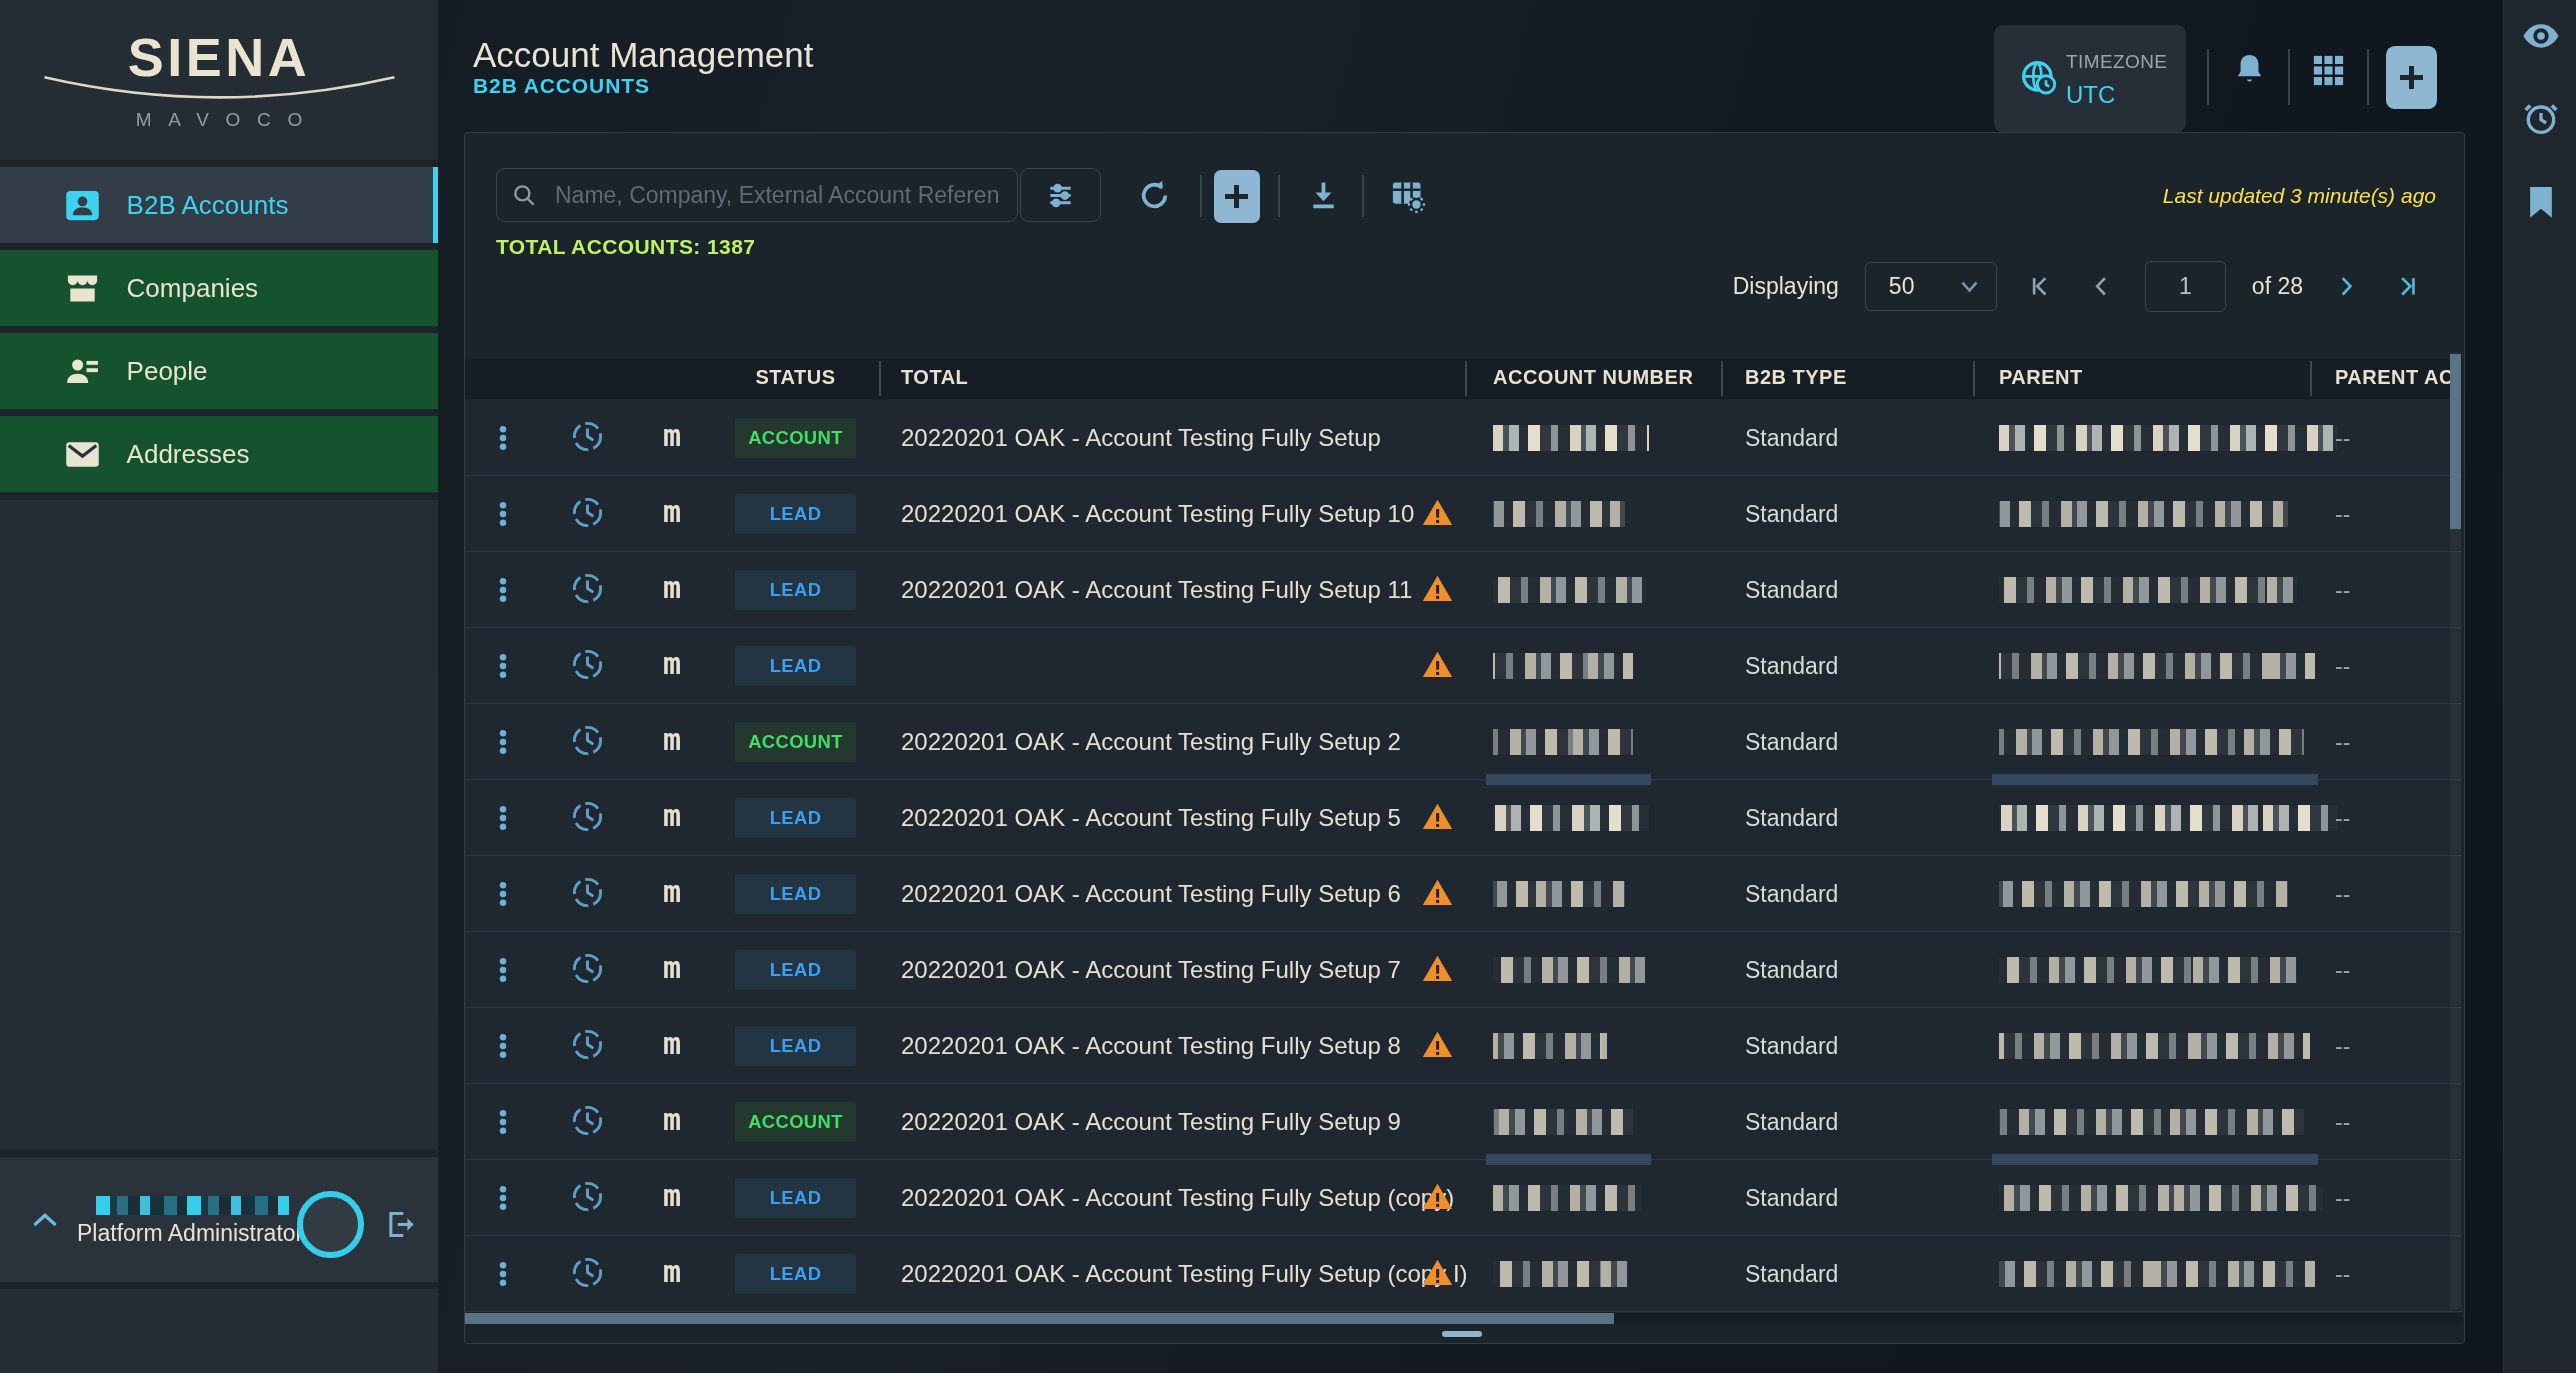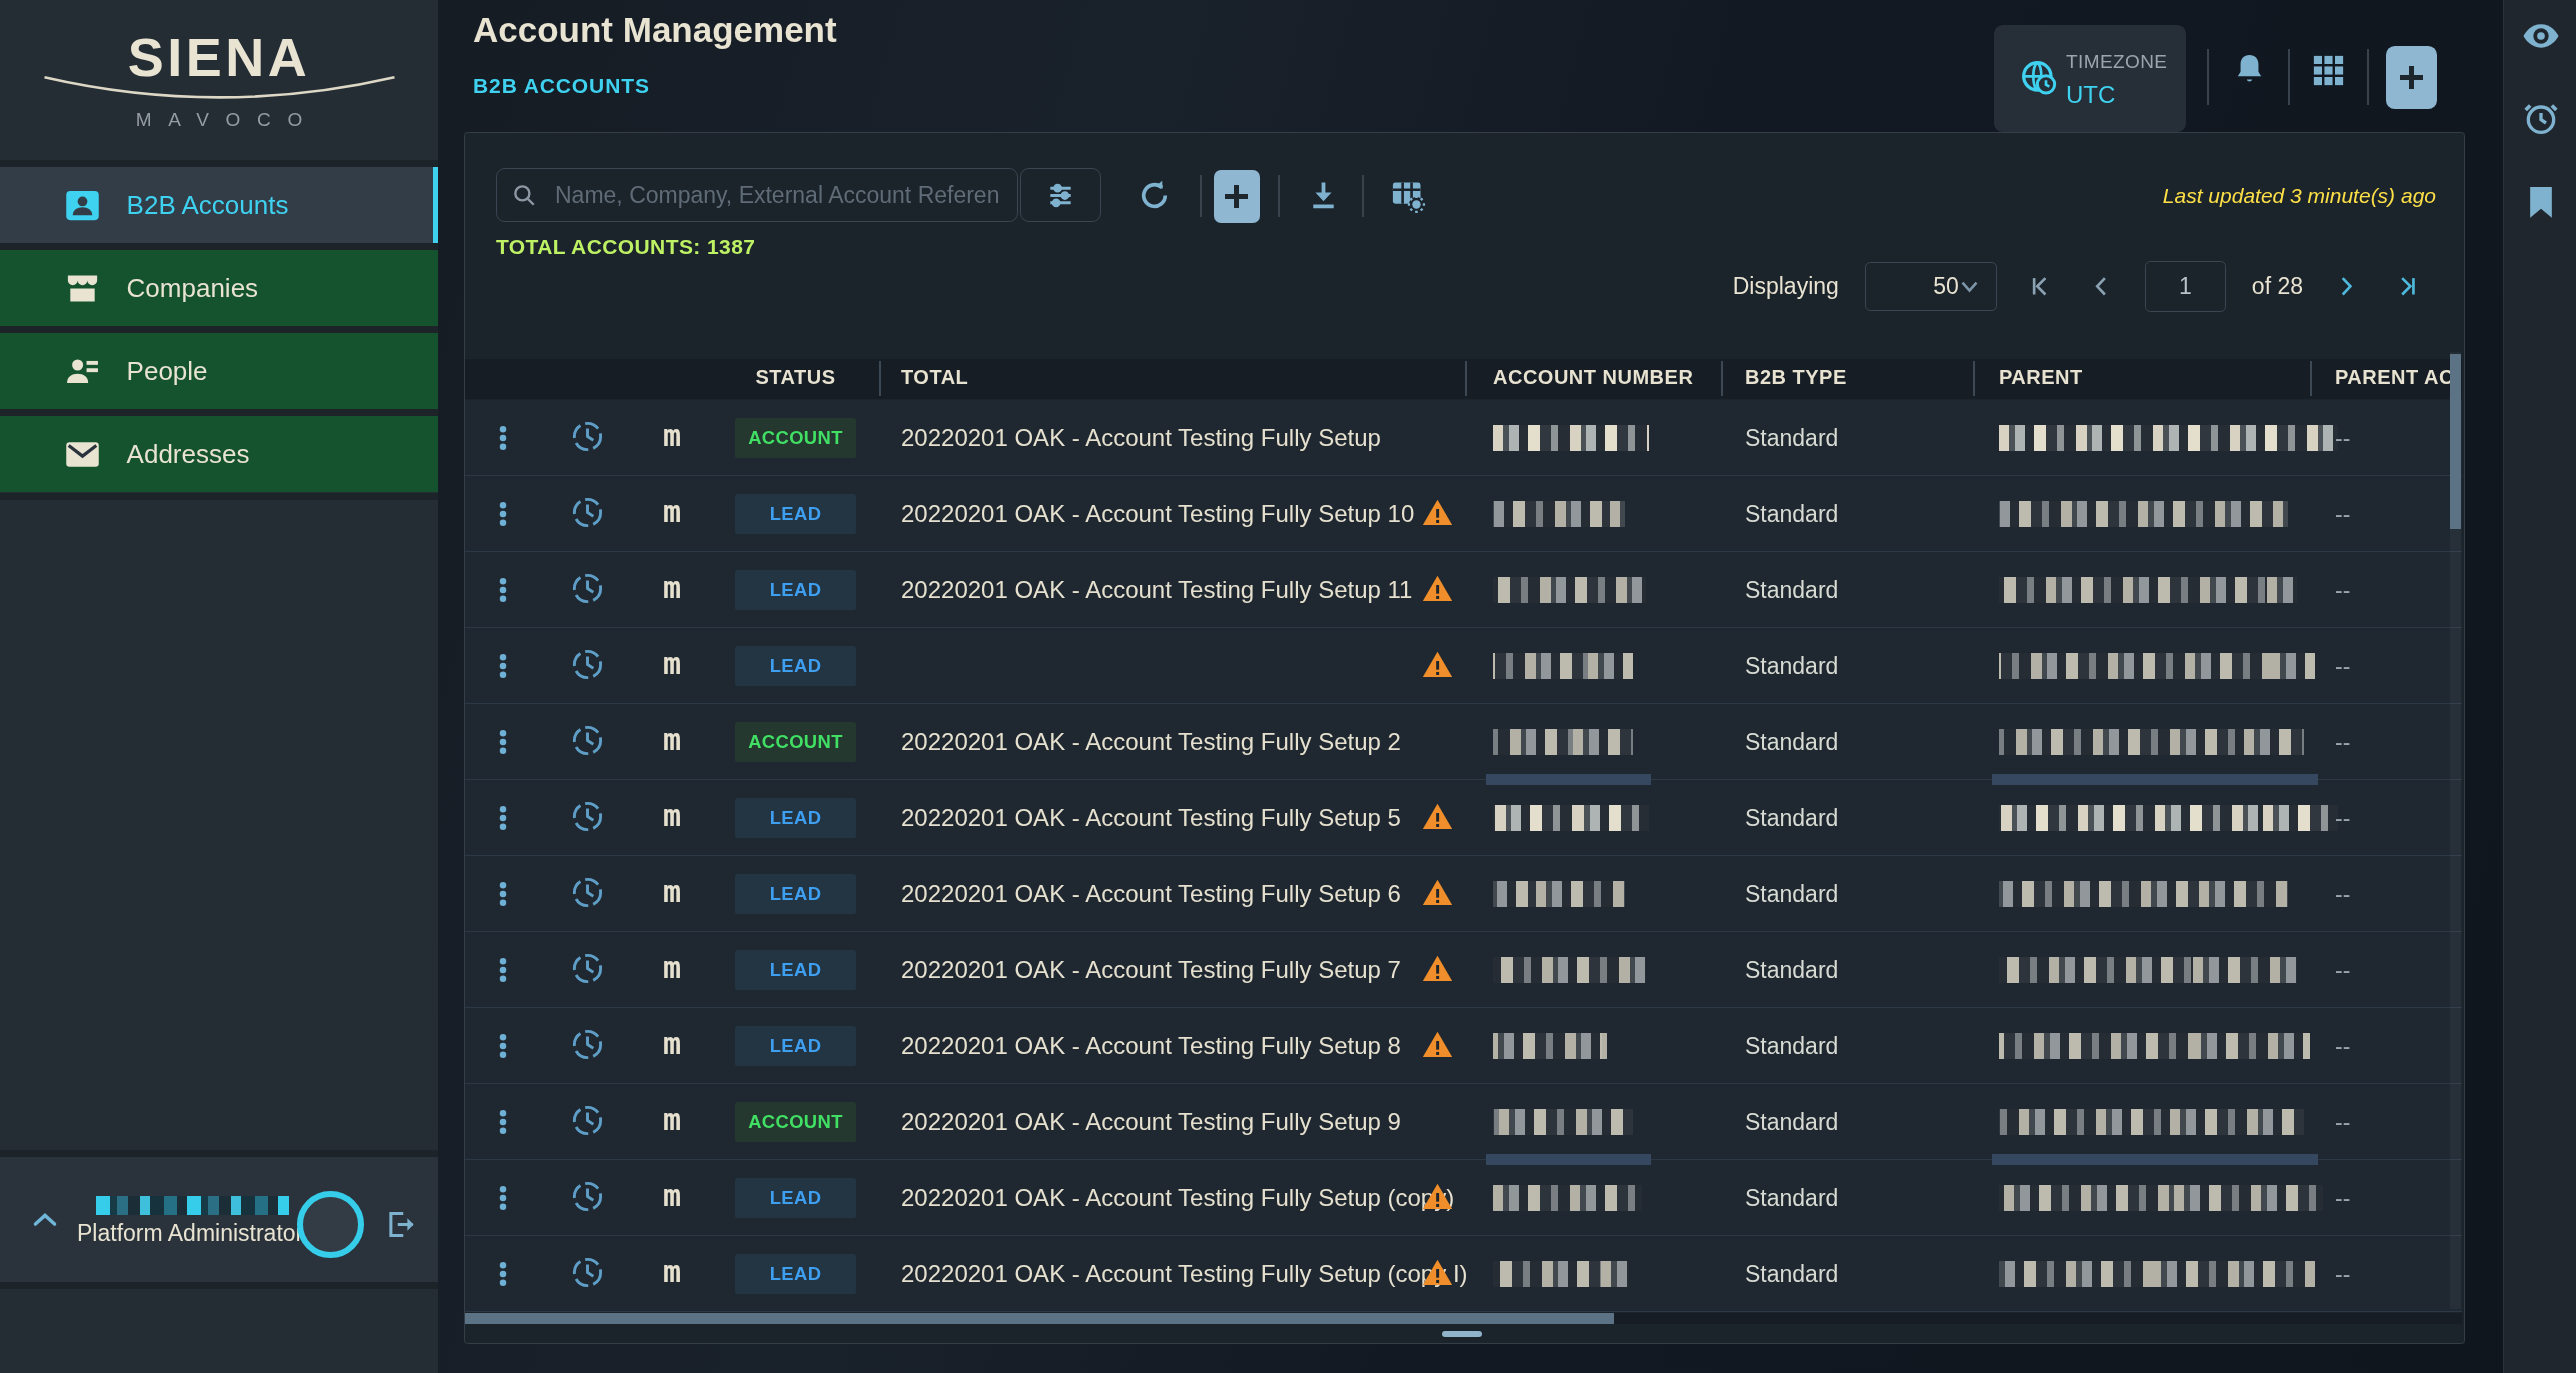--- a/index.html
+++ b/index.html
@@ -27,21 +27,21 @@
   .user-redact { position:absolute; left:96px; top:39px; width:193px; height:19px;
     background:repeating-linear-gradient(90deg,#35cde9 0 14px,#173a47 14px 21px,#2b6f84 21px 32px,#1b2d36 32px 44px,#3ec0dc 44px 54px,#16323d 54px 68px,#257085 68px 81px,#1b2d36 81px 91px); }
   .user-role { position:absolute; left:77px; top:63px; font-size:23px; color:#e9e3d2; }
   .avatar { position:absolute; left:297px; top:34px; width:67px; height:67px; border-radius:50%;
     border:6.1px solid #35cdea; background:#333c44; }
   .logout-btn { position:absolute; left:384px; top:51px; width:33px; height:33px; cursor:pointer; }
 
   
   .main { position:absolute; left:438px; top:0; width:2065px; height:1373px;
     background:linear-gradient(105deg,#151c24 0%,#19212b 30%,#121923 55%,#0f161d 100%); }
-  .page-title { position:absolute; left:35px; top:10px; font-size:35px; font-weight:700; color:#e9e3d2; }
+  .page-title { position:absolute; left:35px; top:35px; font-size:35px; font-weight:400; color:#e9e3d2; }
   .breadcrumb { position:absolute; left:35px; top:74px; font-size:21px; font-weight:bold; letter-spacing:0.9px; color:#3fd2f0; cursor:pointer; }
 
   .tz-chip { position:absolute; left:1556px; top:24.6px; width:192px; height:107px; border-radius:8.8px; background:#262e37; cursor:pointer; }
   .tz-icon { position:absolute; left:24.6px; top:33px; }
   .tz-label { position:absolute; left:72px; top:26px; font-size:19px; color:#9aa5ad; letter-spacing:0.4px; }
   .tz-value { position:absolute; left:72px; top:56px; font-size:24px; color:#3fd2f0; }
   .top-sep { position:absolute; top:49px; width:1.8px; height:56px; background:#39434d; }
   .top-icon { position:absolute; top:51px; width:39px; height:39px; cursor:pointer; }
   .plus-box-btn { position:absolute; left:1948px; top:46px; width:51px; height:63px; border-radius:8.8px; background:#8fb7d1; cursor:pointer; }
   .plus-box-btn:before, .plus-box-btn:after { content:""; position:absolute; background:#1d252d; }
@@ -70,21 +70,21 @@
   .plus-small-btn:before { left:11.4px; top:24px; width:23px; height:5.3px; }
   .plus-small-btn:after { left:20px; top:15px; width:5.3px; height:23px; }
 
   .last-updated { position:absolute; right:28px; top:51px; font-size:21px; color:#fde047;font-style:italic; }
   .total-line { position:absolute; left:31px; top:102px; font-size:21px; font-weight:600; letter-spacing:0.4px; color:#bef264; }
 
   .pag-row { position:absolute; right:39px; top:128px; height:51px; display:flex; align-items:center; gap:26px; }
   .pag-label { font-size:23px; color:#e9e3d2; }
   .page-size { width:132px; height:49px; border:1.8px solid #3a4652; border-radius:5.3px; display:flex;
     align-items:center; cursor:pointer; }
-  .page-size-val { margin-left:23px; font-size:23px; color:#e9e3d2; flex:1;text-align:right; }
+  .page-size-val { margin-left:23px; font-size:23px; color:#e9e3d2; flex:1; }
   .page-size svg { margin-right:16px; }
   .pag-btn { width:35px; height:35px; display:flex; align-items:center; justify-content:center; cursor:pointer; }
   .page-input { width:81px; height:51px; background:transparent; border:1.8px solid #3a4652; border-radius:5.3px;
     color:#b9c2c9; font-size:23px; text-align:center; font-family:inherit; outline:none; }
   .pag-of { font-size:23px; color:#e9e3d2; }
 
   
   .thead { position:absolute; left:0; top:226px; width:1997px; height:40px; background:#161d25; }
   .th { position:absolute; top:7px; font-size:20px; font-weight:bold; letter-spacing:0.5px; color:#e8e2d1; white-space:nowrap; }
   .th-sep { position:absolute; top:1.8px; width:1.8px; height:35px; background:#3c4854; }

